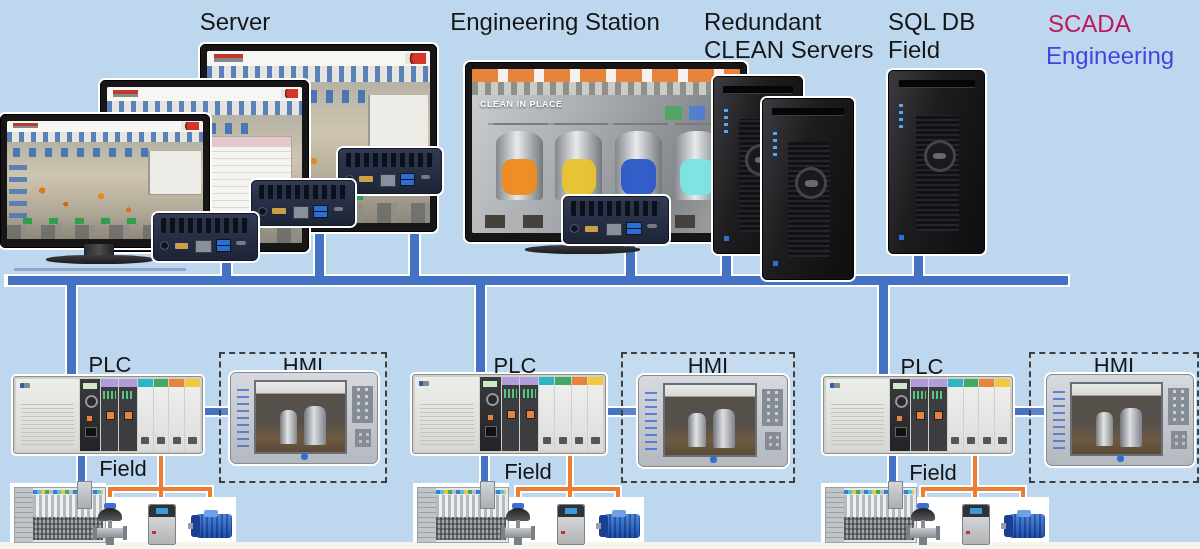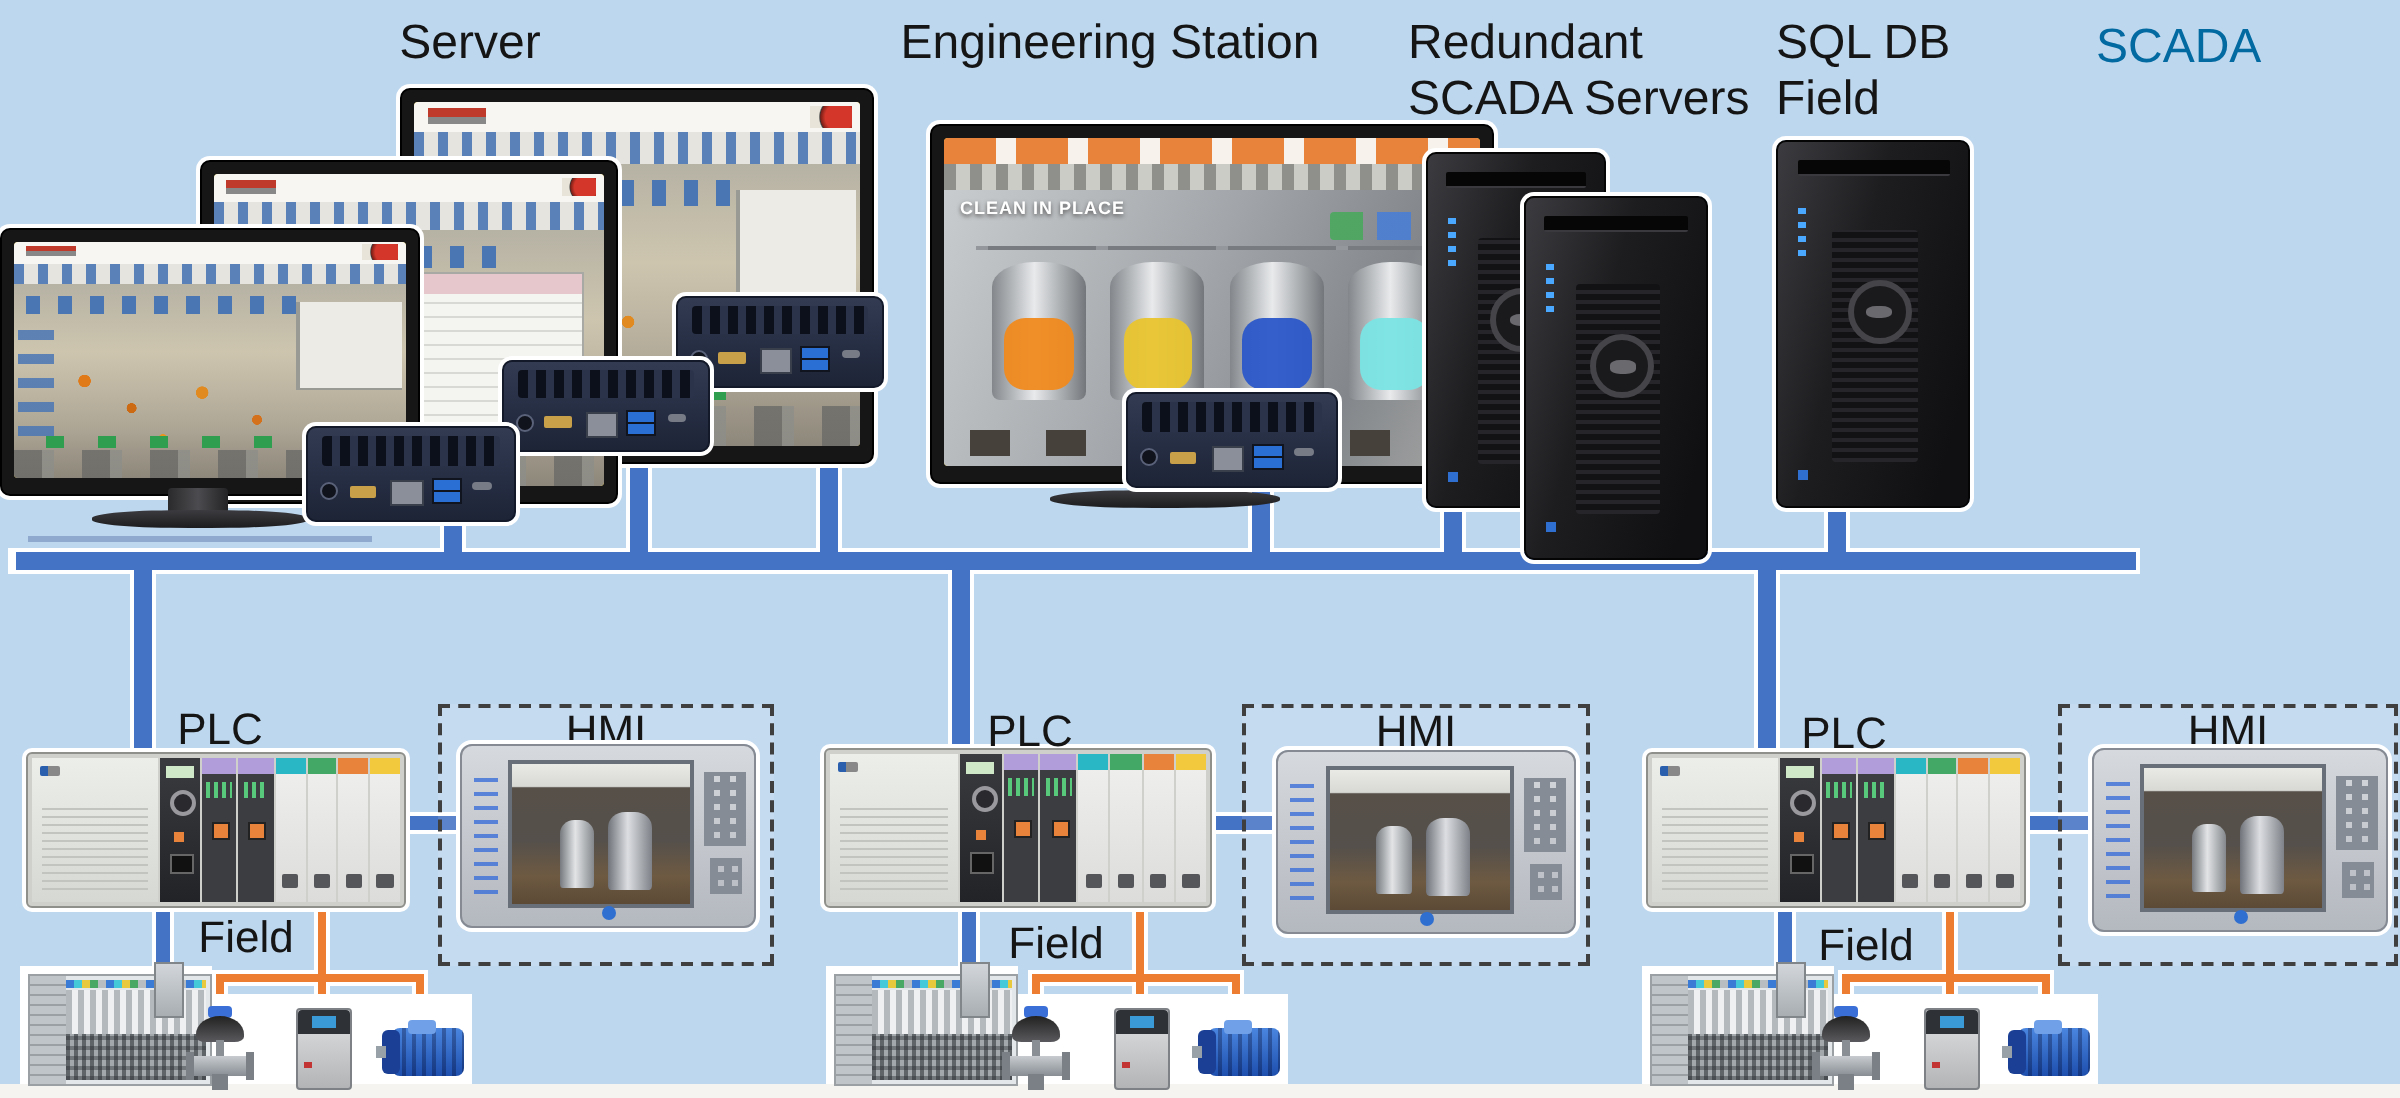--- a/index.html
+++ b/index.html
@@ -4,21 +4,21 @@
 <style>
   html,body{margin:0;padding:0;}
   #stage{position:relative;width:1200px;height:549px;background:#BDD7EE;overflow:hidden;
          font-family:"Liberation Sans",sans-serif;color:#111;}
   i{display:block;position:absolute;}
 
   
   .lbl{position:absolute;font-size:24px;line-height:28px;text-align:center;white-space:nowrap;color:#151515;}
   .lbl-left{text-align:left;}
   .lbl-sm{font-size:22px;line-height:24px;}
-  .legend-scada{color:#0369a1;}
+  .legend-scada{color:#be185d;}
   .legend-eng{color:#4343E0;}
 
   
   .patch{position:absolute;background:#fff;}
   .bottom-strip{position:absolute;left:0;top:542px;width:1200px;height:7px;background:#F6F4F0;}
 
   
   .fr{box-shadow:0 0 0 2px #fff;}
 
   
@@ -558,21 +558,22 @@
     <i class="mo-fins"></i>
       <i class="mo-cap"></i>
       <i class="mo-shaft"></i>
       <i class="mo-box"></i>
   </div>
 
   <div class="lbl" style="left:155px;top:8px;width:160px">Server</div>
   <div class="lbl" style="left:440px;top:8px;width:230px">Engineering Station</div>
   <div class="lbl lbl-left" style="left:704px;top:8px;width:170px">
     <span style="display:block">Redundant</span>
-    <span style="display:block">SCADA Servers</span>
+    <span style="display:block">CLEAN Servers</span>
   </div>
   <div class="lbl lbl-left" style="left:888px;top:8px;width:120px">
     <span style="display:block">SQL DB</span>
     <span style="display:block">Field</span>
   </div>
   <div class="lbl lbl-left legend-scada" style="left:1048px;top:10px;width:150px">SCADA</div>
+  <div class="lbl lbl-left legend-eng" style="left:1046px;top:42px;width:150px">Engineering</div>
 
 </div>
 
 </body></html>

